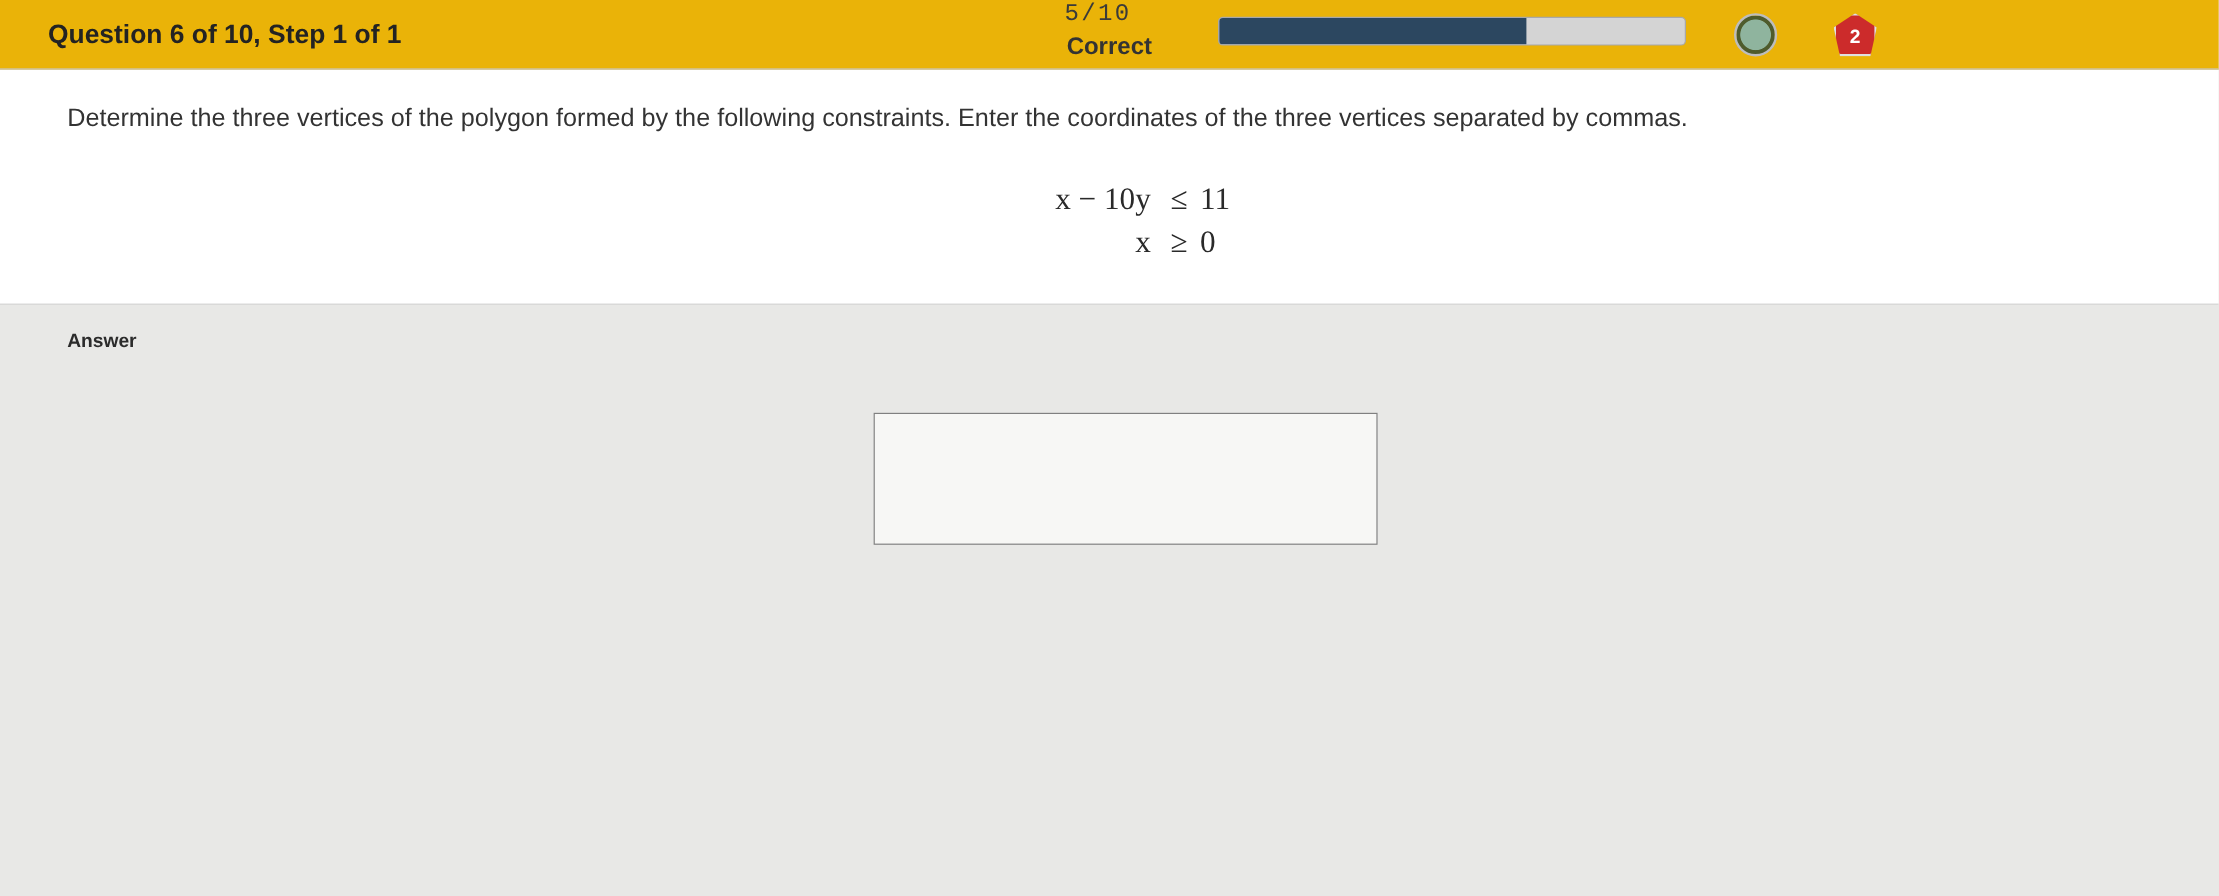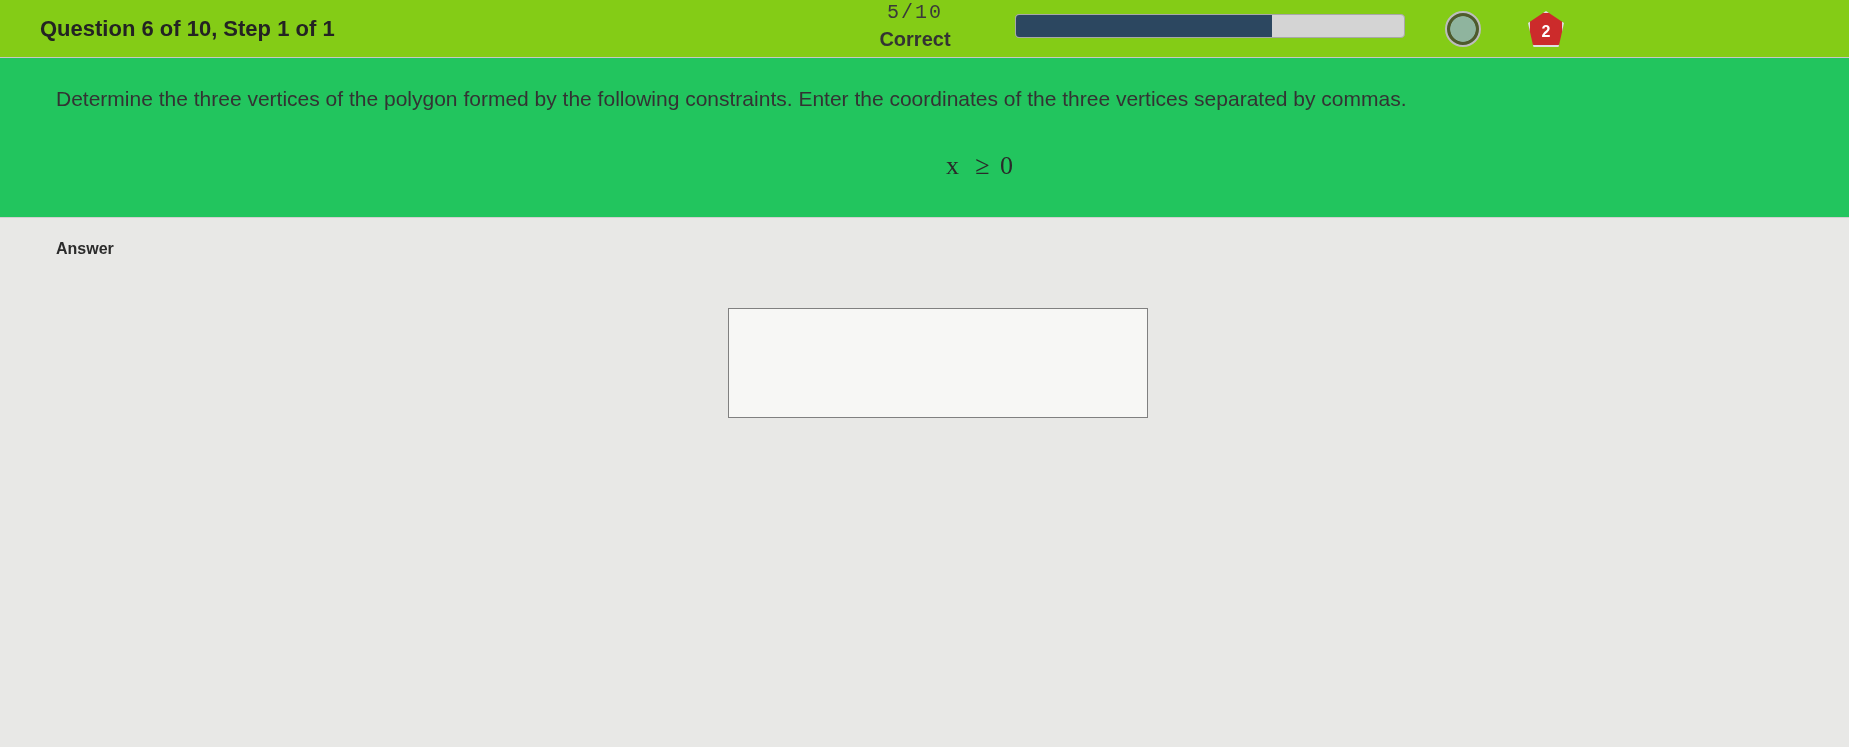--- a/index.html
+++ b/index.html
@@ -1,37 +1,37 @@
 <!DOCTYPE html>
 <html><head>
 <meta charset="utf-8">
 <style>
   * { box-sizing: border-box; margin: 0; padding: 0; }
   html, body { width: 1849px; height: 747px; font-family: Arial, Helvetica, sans-serif; background: #e8e8e6; color: #333; overflow: hidden; }
   .header {
     display: flex;
     align-items: center;
     height: 58px;
-    background: #84cc16;
+    background: #eab308;
     border-bottom: 1px solid #c7c7c7;
     padding: 0 30px 0 40px;
     position: relative;
   }
   .q-title { font-weight: 700; font-size: 22px; color: #232323; flex: 0 0 auto; }
   .score-block { position: absolute; left: 870px; top: 0; text-align: center; width: 90px; }
   .score-frac { font-family: "Courier New", monospace; font-size: 20px; color: #3a3a3a; letter-spacing: 2px; line-height: 26px; }
-  .score-label { font-weight: 700; font-size: 20px; color: #333; line-height: 26px; }
+  .score-label { font-weight: 700; font-size: 20px; color: #333; line-height: 26px; text-align: right; }
   .progress-wrap { position: absolute; left: 1015px; top: 14px; width: 390px; height: 24px; background: #d4d4d4; border: 1px solid #a8a8a8; border-radius: 4px; overflow: hidden; }
   .progress-fill { height: 100%; background: #2c4760; }
   .icon-badge { position: absolute; top: 11px; width: 36px; height: 36px; border-radius: 50%; display: flex; align-items: center; justify-content: center; font-weight: 700; }
   .target-badge { left: 1445px; background: radial-gradient(circle at 50% 50%, #8fb49e 0 55%, #4e5b2c 58% 100%); border: 2px solid #bdbdbd; color: #7a2f2f; font-size: 16px; }
   .heart-badge { left: 1528px; background: #cc2b2b; border: 2px solid #e0e0e0; color: #fff; font-size: 16px; clip-path: polygon(50% 0, 100% 33%, 85% 100%, 15% 100%, 0 33%); border-radius: 6px; }
   .heart-badge span { position: relative; top: 3px; }
   .problem-area {
-    background: #22c55e;
+    background: #ffffff;
     padding: 26px 30px 30px 56px;
     border-bottom: 1px solid #d0d0d0;
   }
   .prompt { font-size: 21px; color: #333; line-height: 1.4; }
   .constraints {
     margin-top: 38px;
     text-align: center;
     font-family: "Times New Roman", Times, serif;
     font-size: 26px;
     color: #2a2a2a;
@@ -82,20 +82,25 @@
   <div class="icon-badge target-badge"></div>
   <div class="icon-badge heart-badge">
       <span>2</span>
     </div>
 </div>
 
 <div class="problem-area">
   <div class="prompt">Determine the three vertices of the polygon formed by the following constraints. Enter the coordinates of the three vertices separated by commas.</div>
   <div class="constraints">
     <div class="row">
+      <span class="lhs">x − 10y</span>
+      <span class="op">≤</span>
+      <span class="rhs">11</span>
+    </div>
+    <div class="row">
       <span class="lhs">x</span>
       <span class="op">≥</span>
       <span class="rhs">0</span>
     </div>
   </div>
 </div>
 
 <div class="answer-area">
   <div class="answer-head">
     <div class="answer-label">Answer</div>

